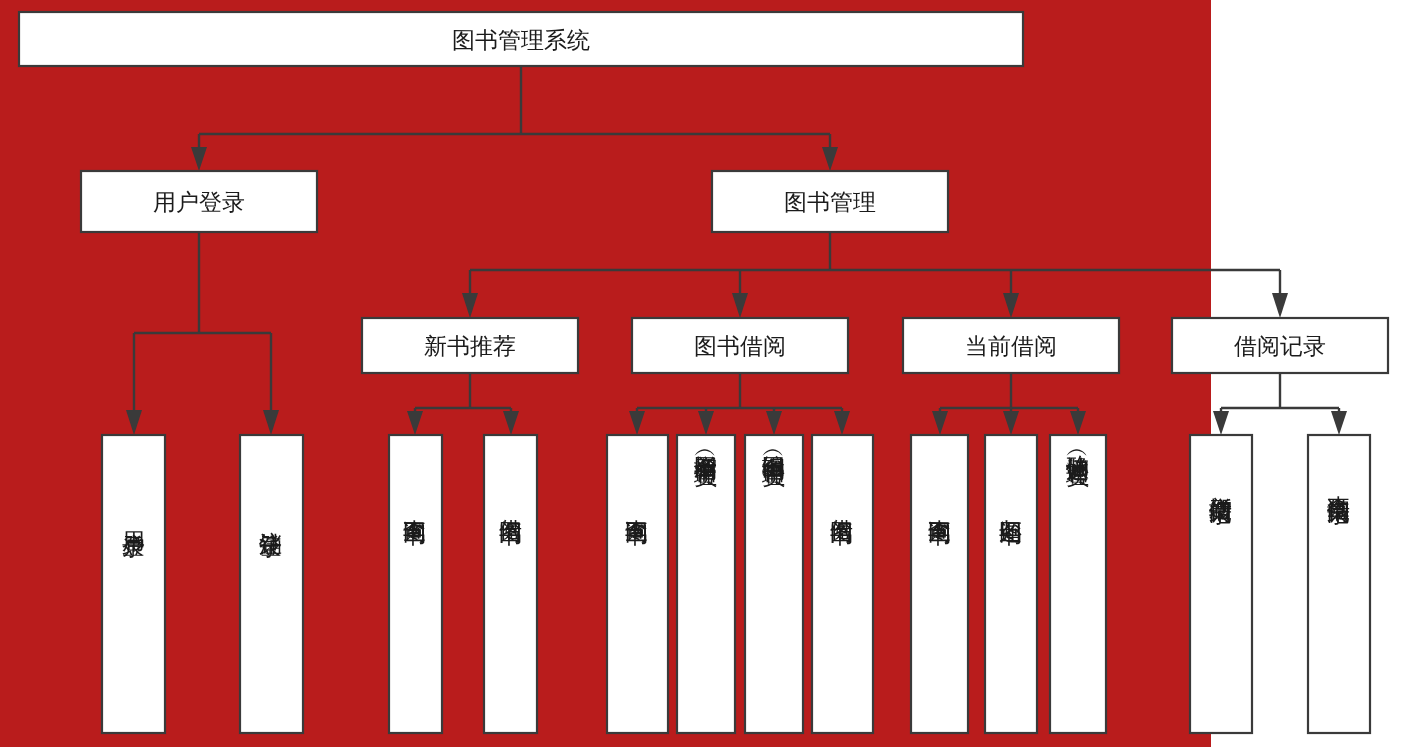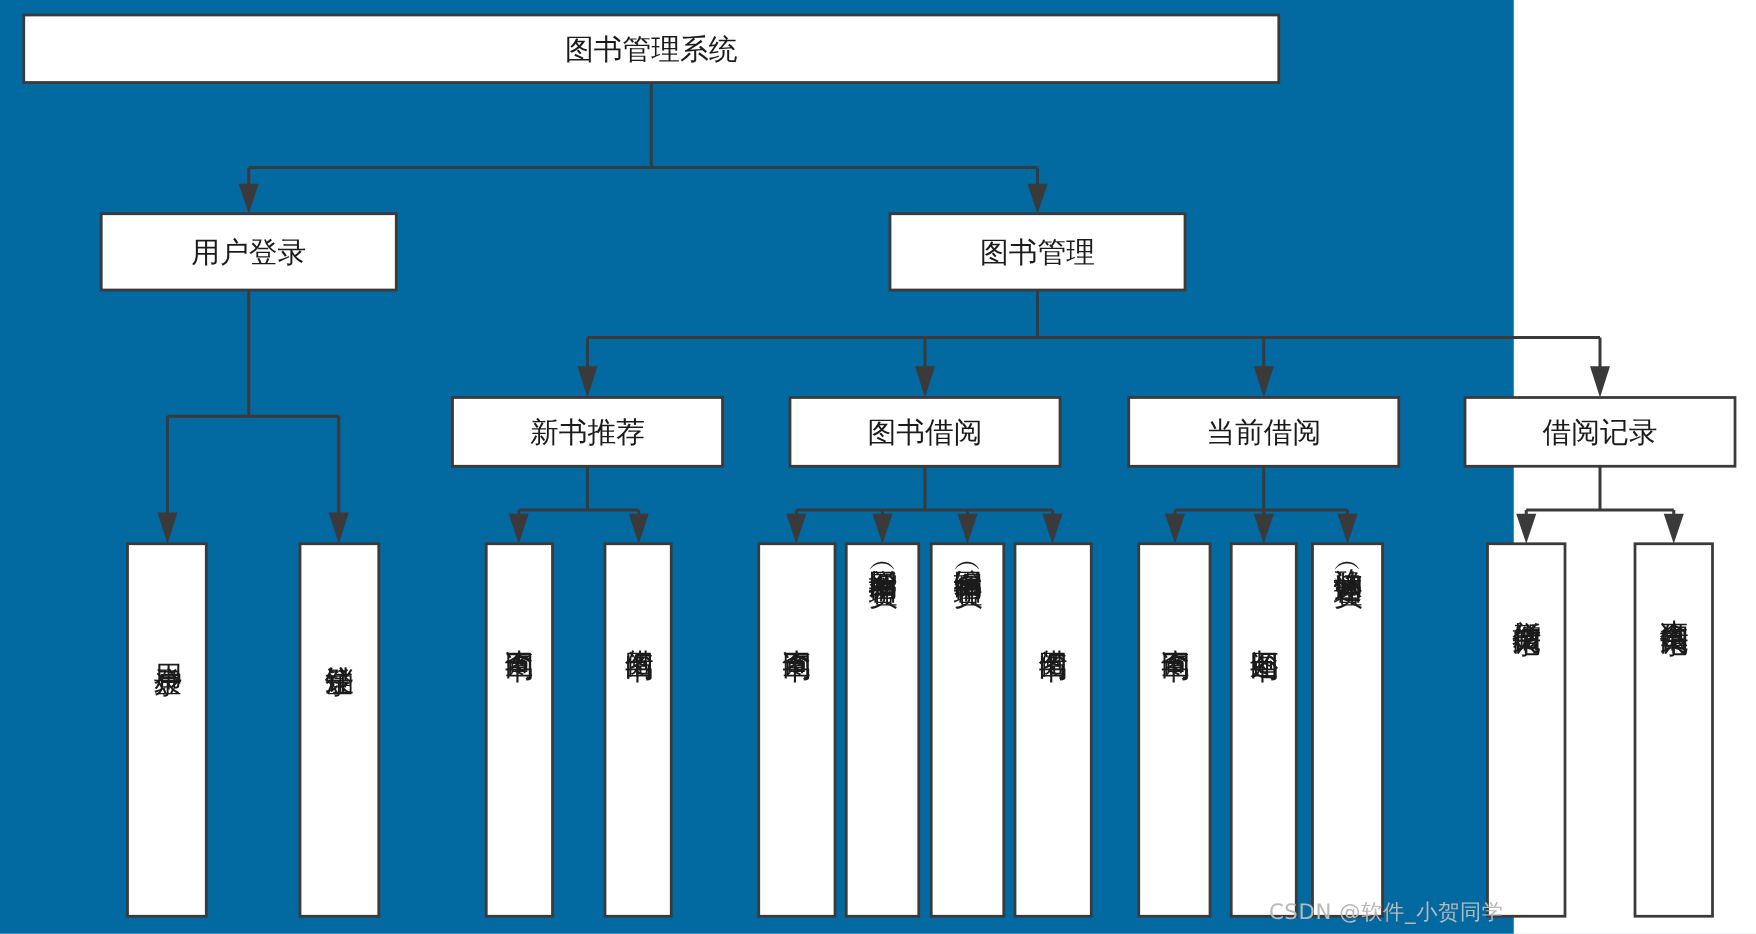--- a/index.html
+++ b/index.html
@@ -10,21 +10,21 @@
   body {
     width: 1405px;
     height: 747px;
     font-family: "DejaVu Sans", "Liberation Sans", sans-serif;
     overflow: hidden;
   }
   #diagram-root {
     position: relative;
     width: 1211px;
     height: 747px;
-    background: #0369a1;
+    background: #b91c1c;
   }
   svg#flowchart {
     position: absolute;
     top: 0;
     left: 0;
     width: 1405px;
     height: 747px;
     display: block;
   }
   .node-box {
@@ -222,15 +222,14 @@
       <rect class="node-box" x="1190" y="435" width="62" height="298"></rect>
       <text class="node-label-vertical" x="1221" y="482">新增借阅记录</text>
     </g>
     <g>
       <rect class="node-box" x="1308" y="435" width="62" height="298"></rect>
       <text class="node-label-vertical" x="1339" y="482">查询借阅记录</text>
     </g>
 
   </svg>
 
-  <div class="watermark">CSDN @软件_小贺同学</div>
 
 </div>
 
 </body></html>

